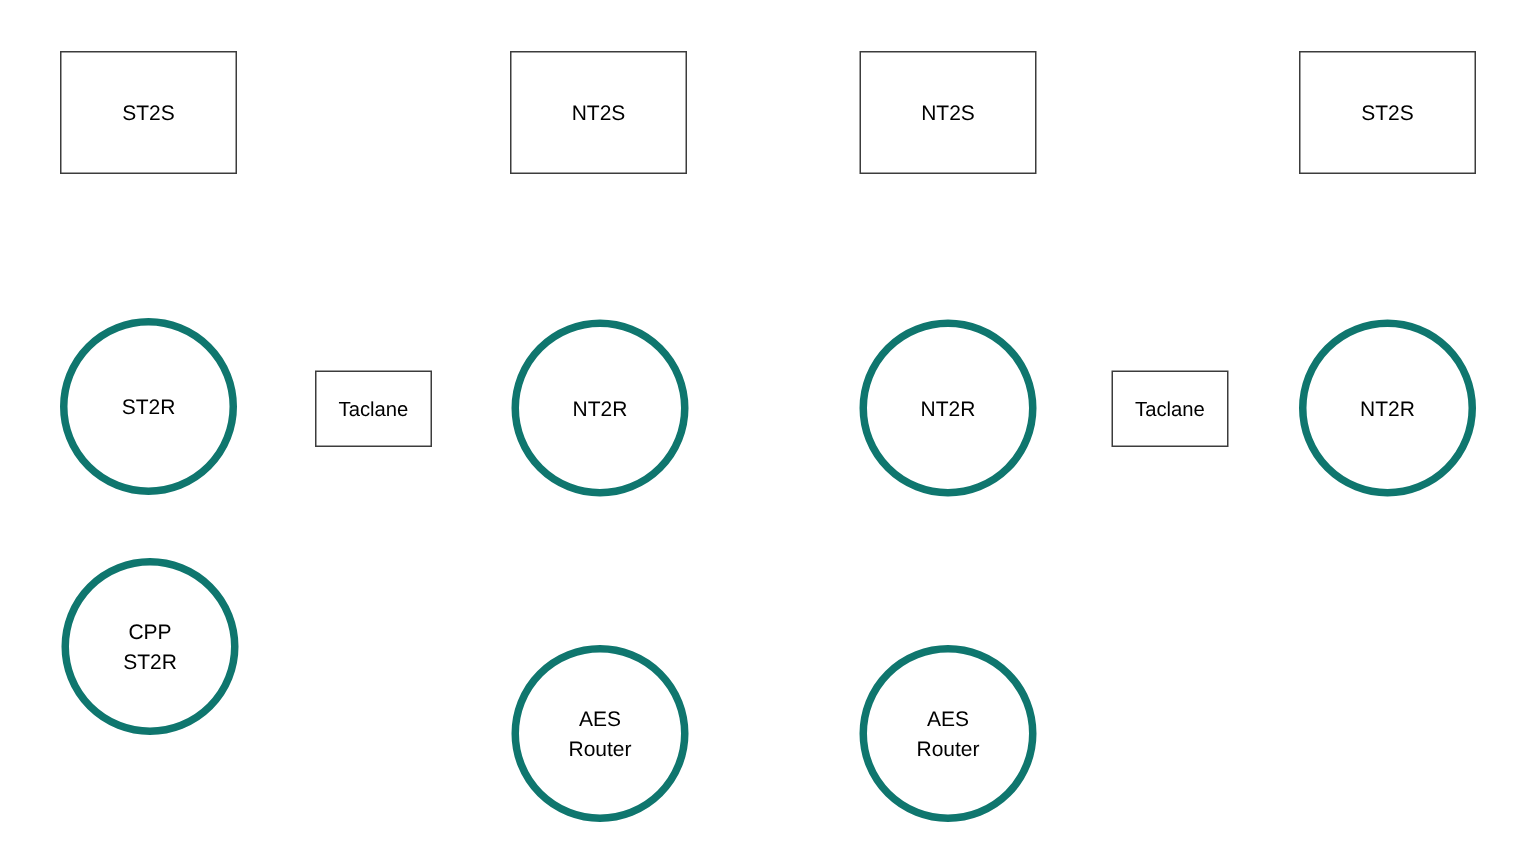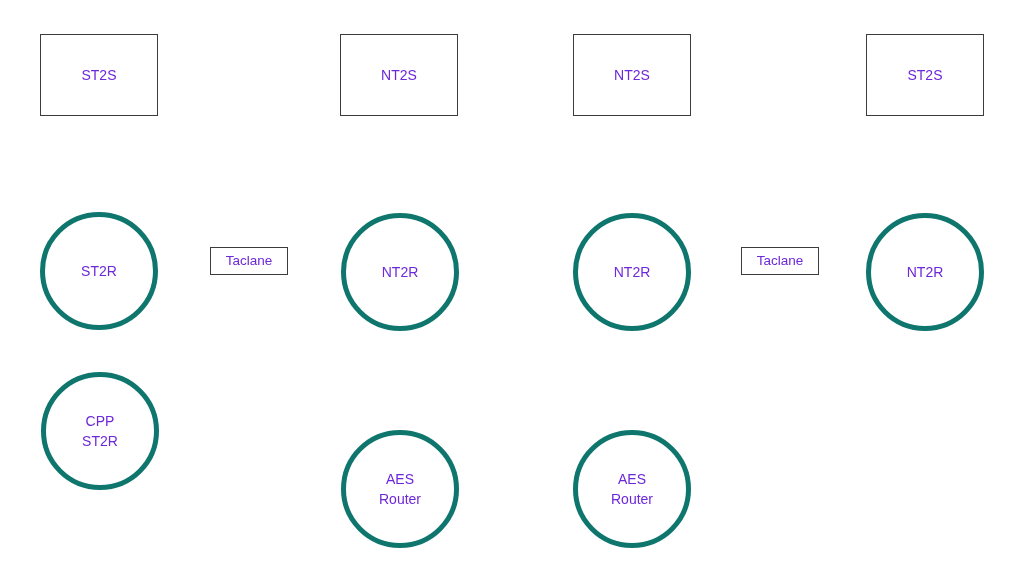--- a/index.html
+++ b/index.html
@@ -21,21 +21,21 @@
   }
   .node {
     position: absolute;
     box-sizing: border-box;
     display: flex;
     flex-direction: column;
     align-items: center;
     justify-content: center;
     text-align: center;
     background: #ffffff;
-    color: #6d28d9;
+    color: #000000;
     line-height: 1.45;
     -webkit-font-smoothing: antialiased;
   }
   .node .node-label {
     display: block;
     white-space: pre-line;
   }
   .shape-rect {
     border: 1px solid #3c3c3c;
     border-radius: 0;
@@ -49,21 +49,21 @@
     height: 82px;
     font-size: 14px;
   }
   .size-router {
     width: 118px;
     height: 118px;
     font-size: 14px;
   }
   .size-taclane {
     width: 78px;
-    height: 28px;
+    height: 51px;
     font-size: 13.5px;
     text-align: center;
   }
 </style>
 </head>
 <body>
 
 <div id="diagram-canvas">
 
   <div class="node shape-rect size-server" style="left:40px; top:34px;">

